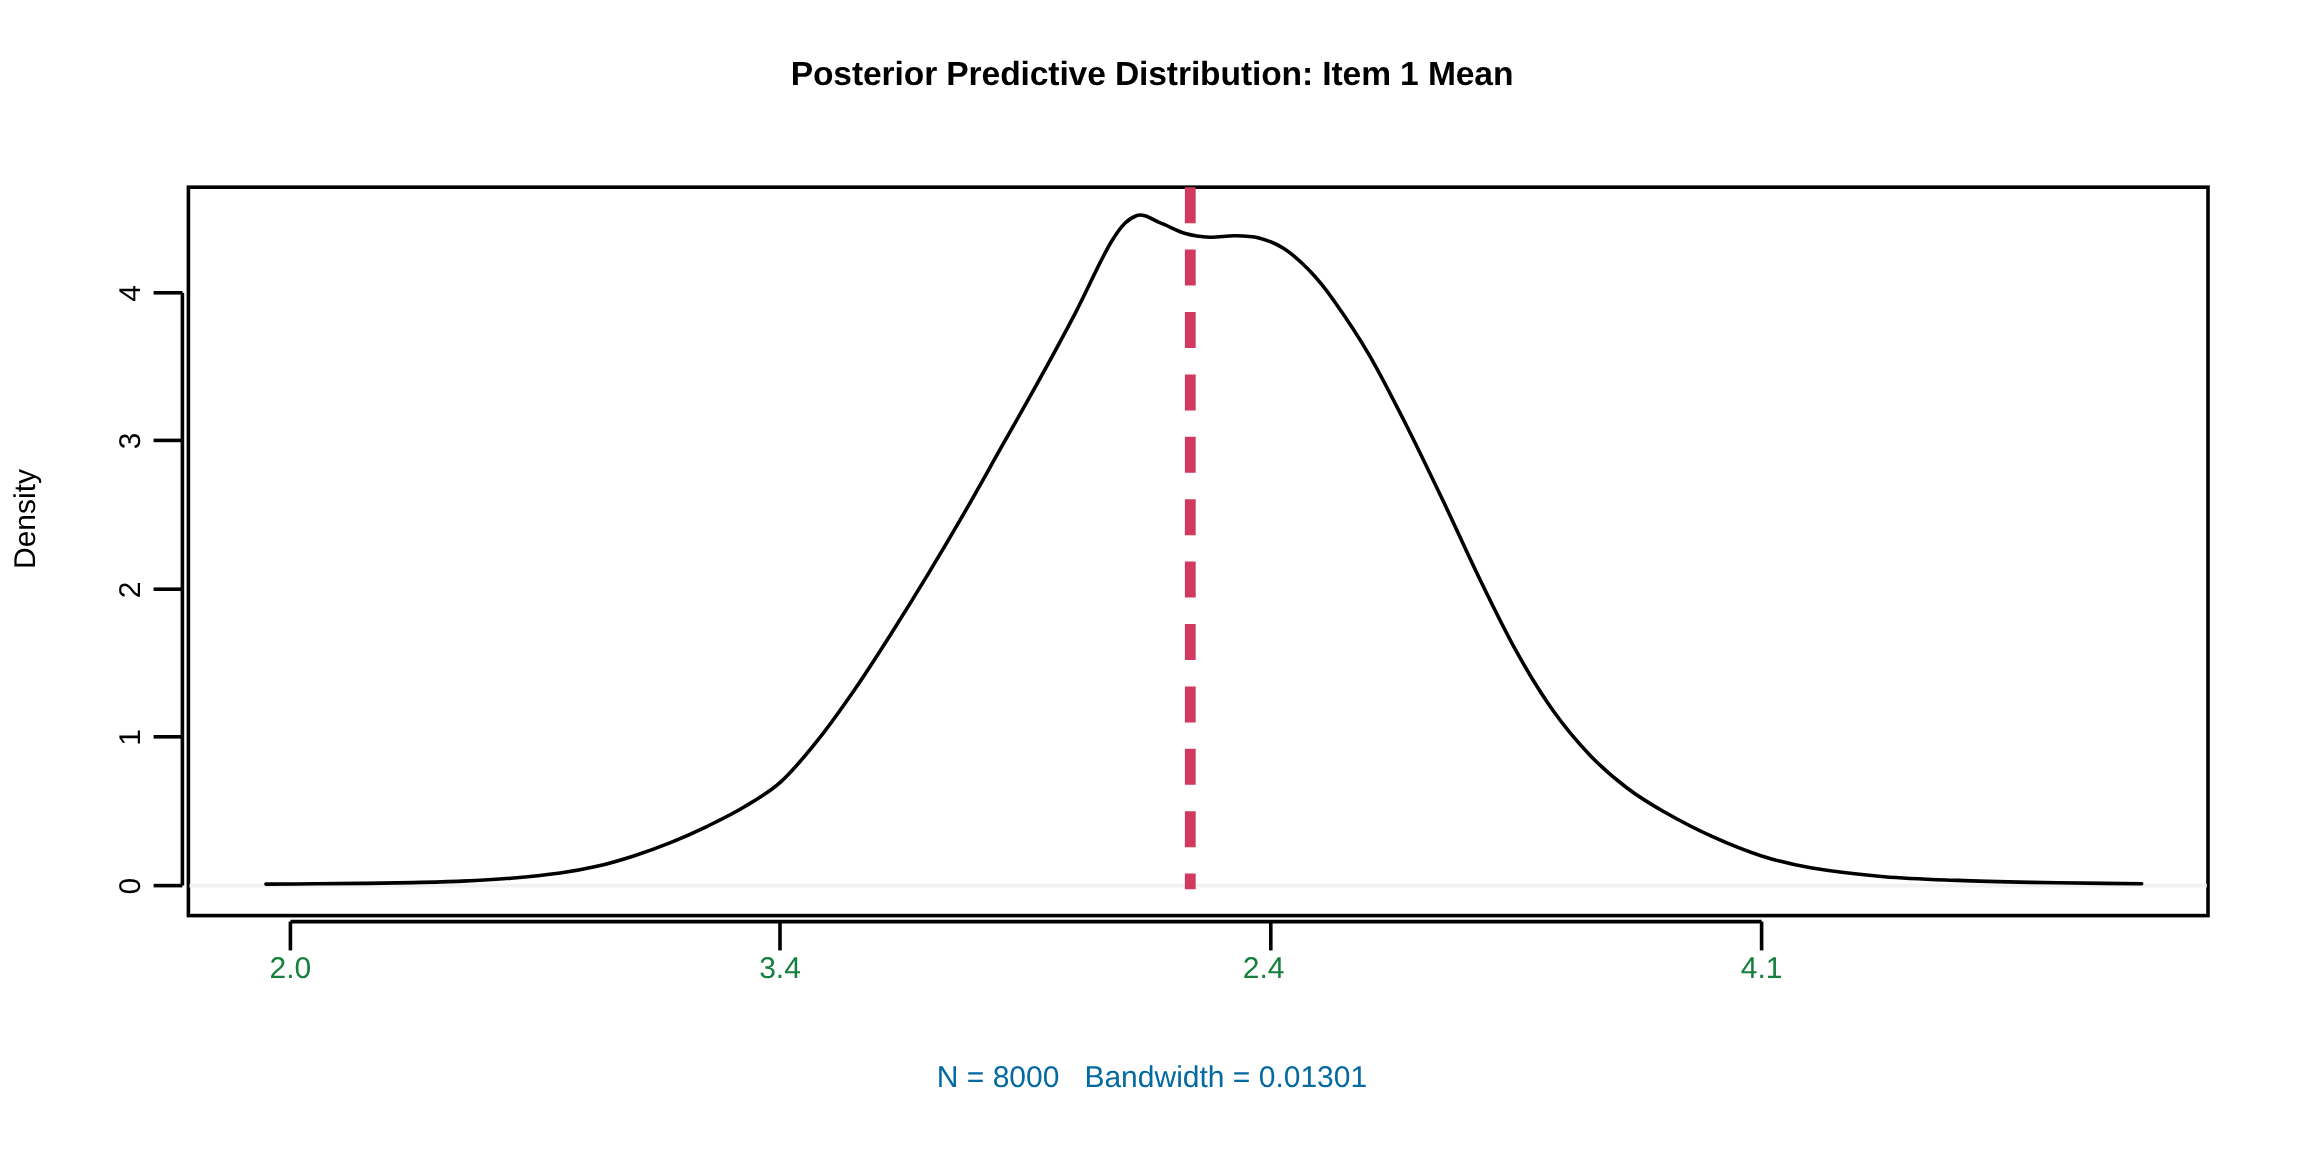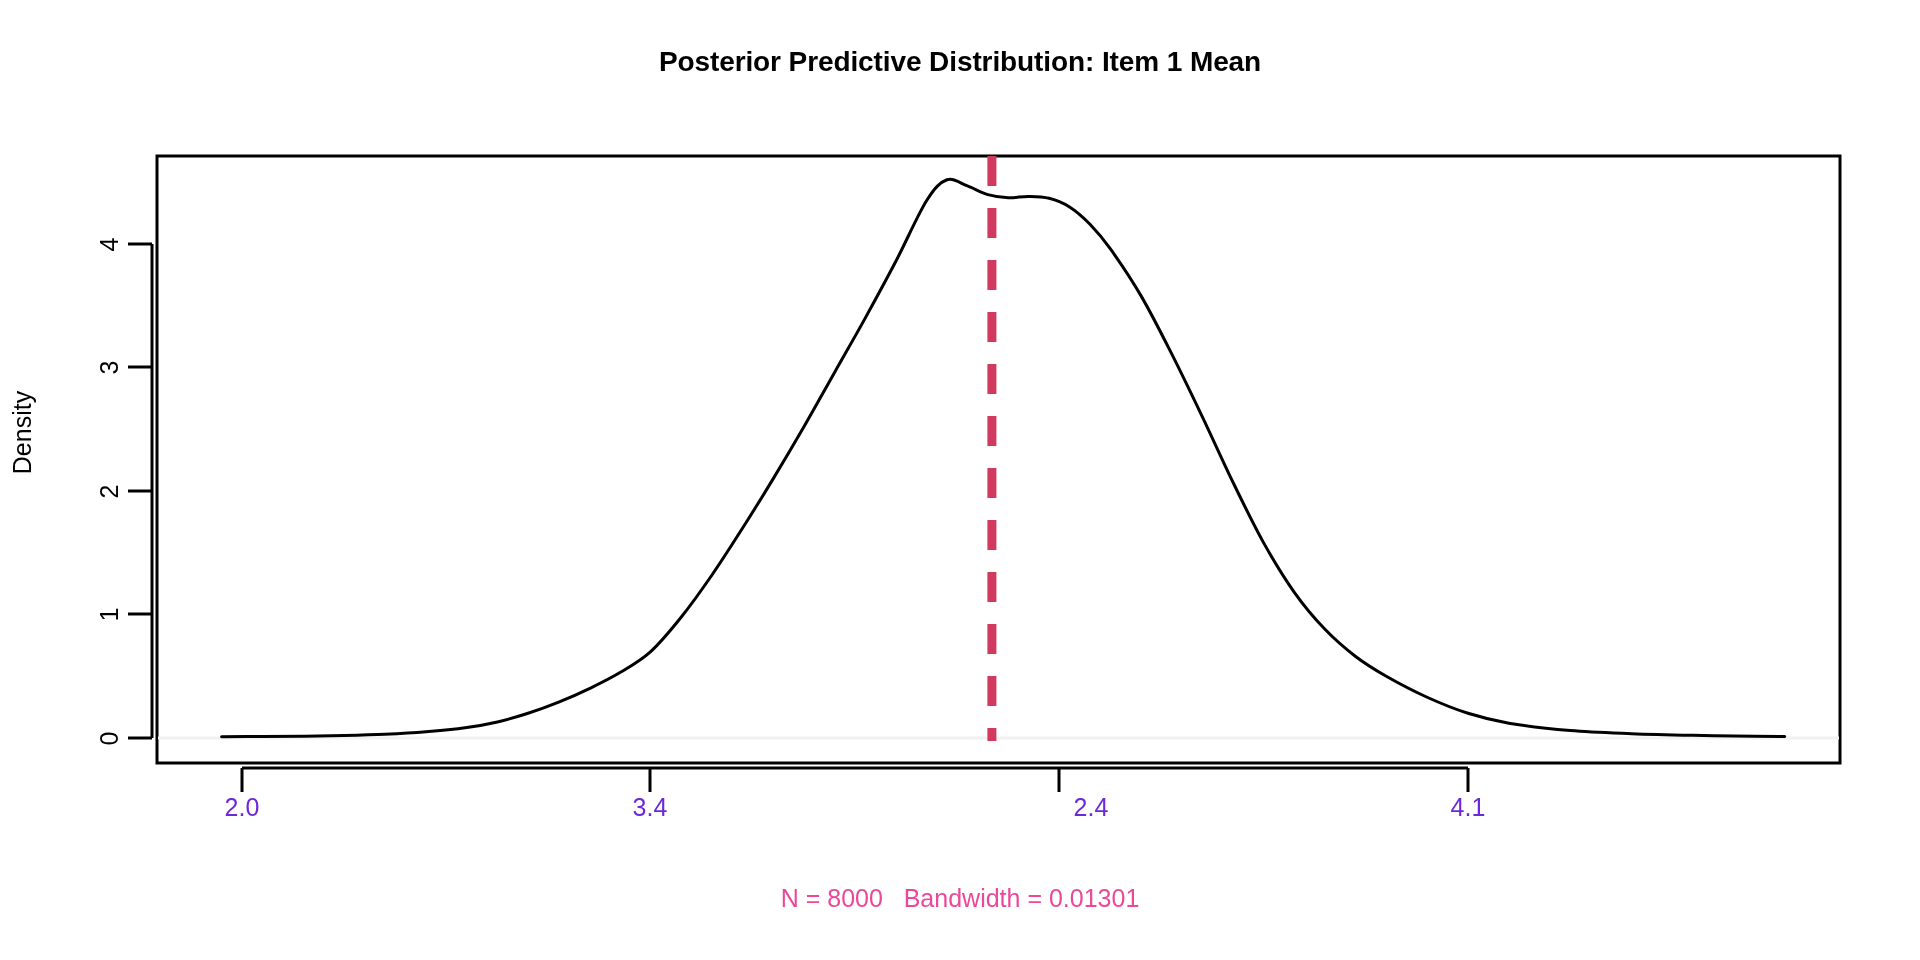--- a/index.html
+++ b/index.html
@@ -34,21 +34,21 @@
     color: #000000;
   }
   #chart-subtitle {
     position: absolute;
     left: 0;
     top: 884px;
     width: 1920px;
     text-align: center;
     font-size: 25px;
     font-family: "Liberation Sans", sans-serif;
-    color: #ec4899;
+    color: #0369a1;
     white-space: pre;
   }
   #ylab {
     position: absolute;
     left: -28px;
     top: 418px;
     width: 100px;
     text-align: center;
     font-size: 25px;
     font-family: "Liberation Sans", sans-serif;
@@ -58,21 +58,21 @@
   }
   #plot-svg {
     position: absolute;
     left: 0;
     top: 0;
   }
   .xtick-label {
     position: absolute;
     font-size: 25px;
     font-family: "Liberation Sans", sans-serif;
-    color: #6d28d9;
+    color: #15803d;
     text-align: center;
     width: 90px;
     top: 793px;
   }
   .ytick-label {
     position: absolute;
     font-size: 25px;
     font-family: "Liberation Sans", sans-serif;
     color: #000000;
     text-align: center;
@@ -113,21 +113,21 @@
       <line x1="1468" y1="768" x2="1468" y2="792" stroke="#000000" stroke-width="3"></line>
     </g>
 
     <path id="density-curve" fill="none" stroke="#000000" stroke-width="3" stroke-linecap="round" stroke-linejoin="round" d="M 221.57 736.76 C 228.38 736.72, 248.81 736.62, 262.43 736.52 C 276.06 736.42, 289.68 736.31, 303.30 736.15 C 316.92 735.98, 330.54 735.84, 344.17 735.53 C 357.79 735.22, 371.41 734.91, 385.03 734.29 C 398.66 733.68, 412.28 732.96, 425.90 731.83 C 439.52 730.69, 454.85 729.15, 466.77 727.50 C 478.69 725.86, 487.20 724.31, 497.42 721.95 C 507.63 719.58, 517.85 716.59, 528.07 713.30 C 538.28 710.01, 548.50 706.30, 558.72 702.18 C 568.93 698.07, 579.15 693.54, 589.37 688.60 C 599.58 683.66, 609.80 678.72, 620.02 672.54 C 630.23 666.37, 640.45 660.81, 650.67 651.55 C 660.88 642.29, 671.10 629.73, 681.32 616.97 C 691.53 604.21, 701.75 589.80, 711.97 574.98 C 722.18 560.16, 732.40 544.11, 742.62 528.05 C 752.83 511.99, 763.05 495.53, 773.27 478.65 C 783.48 461.77, 793.70 444.48, 803.92 426.78 C 814.13 409.08, 824.35 390.55, 834.57 372.44 C 844.78 354.33, 855.00 336.63, 865.22 318.10 C 875.43 299.58, 885.65 280.84, 895.87 261.29 C 906.08 241.74, 918.00 214.36, 926.52 200.78 C 935.03 187.19, 940.14 182.25, 946.95 179.78 C 953.76 177.31, 960.57 183.49, 967.38 185.96 C 974.19 188.43, 981.01 192.64, 987.82 194.60 C 994.63 196.56, 1001.44 197.38, 1008.25 197.69 C 1015.06 198.00, 1021.87 196.35, 1028.68 196.45 C 1035.49 196.56, 1042.31 196.56, 1049.12 198.30 C 1055.93 200.05, 1062.74 202.63, 1069.55 206.95 C 1076.36 211.27, 1083.17 217.24, 1089.98 224.24 C 1096.79 231.24, 1101.90 237.00, 1110.42 248.94 C 1118.93 260.88, 1130.85 278.37, 1141.07 295.87 C 1151.28 313.37, 1161.50 333.74, 1171.72 353.92 C 1181.93 374.09, 1192.15 395.49, 1202.37 416.90 C 1212.58 438.31, 1222.80 461.36, 1233.02 482.36 C 1243.23 503.35, 1253.45 524.55, 1263.67 542.87 C 1273.88 561.19, 1284.10 577.86, 1294.32 592.27 C 1304.53 606.68, 1314.75 618.62, 1324.97 629.32 C 1335.18 640.02, 1345.40 648.67, 1355.62 656.49 C 1365.83 664.31, 1374.35 669.46, 1386.27 676.25 C 1398.19 683.04, 1413.51 691.07, 1427.13 697.25 C 1440.76 703.42, 1454.38 708.98, 1468.00 713.30 C 1481.62 717.62, 1491.84 720.30, 1508.87 723.18 C 1525.89 726.06, 1549.73 728.84, 1570.17 730.59 C 1590.60 732.34, 1611.03 732.90, 1631.47 733.68 C 1651.90 734.46, 1672.33 734.87, 1692.77 735.28 C 1713.20 735.69, 1738.74 735.94, 1754.07 736.15 C 1769.39 736.35, 1779.61 736.46, 1784.72 736.52"></path>
 
     <line id="reference-line" stroke="#D13A5E" stroke-width="9" stroke-dasharray="30 22" stroke-linecap="butt" x1="991.9033333333332" x2="991.9033333333332" y1="156" y2="741"></line>
   </svg>
 
   <div class="xtick-label" style="left:197px">2.0</div>
   <div class="xtick-label" style="left:605px">3.4</div>
-  <div class="xtick-label" style="left:1046px">2.4</div>
+  <div class="xtick-label" style="left:1008px">2.4</div>
   <div class="xtick-label" style="left:1423px">4.1</div>
 
   <div class="ytick-label" style="top:230px">4</div>
   <div class="ytick-label" style="top:353px">3</div>
   <div class="ytick-label" style="top:477px">2</div>
   <div class="ytick-label" style="top:600px">1</div>
   <div class="ytick-label" style="top:724px">0</div>
 
   <div id="chart-subtitle">N = 8000   Bandwidth = 0.01301</div>
 

